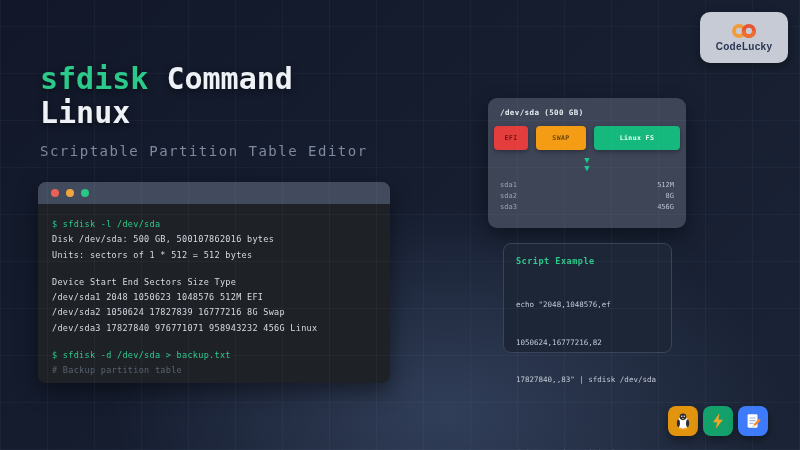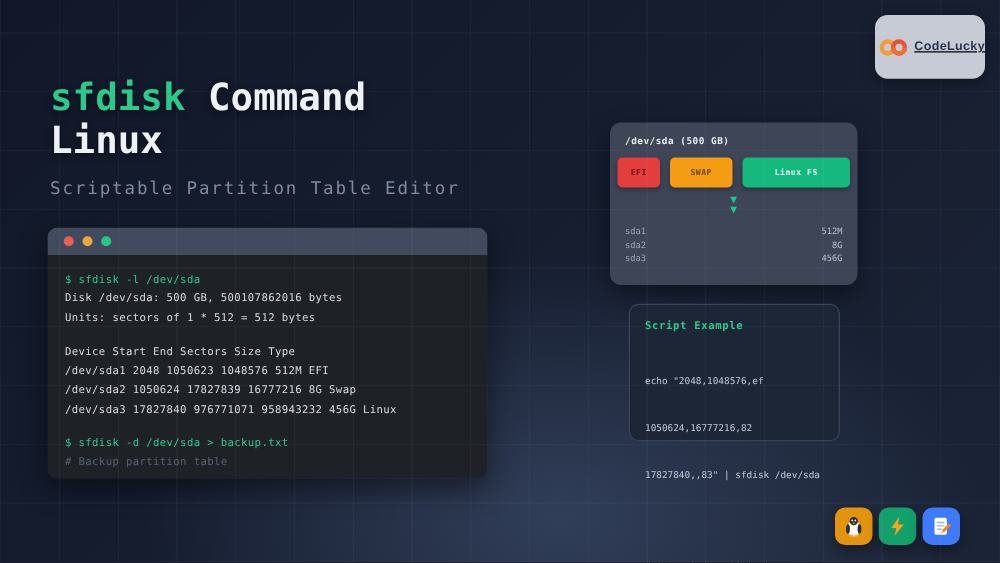--- a/index.html
+++ b/index.html
@@ -15,23 +15,22 @@
     content:""; position:absolute; inset:0; pointer-events:none;
     background-image:
       repeating-linear-gradient(0deg, rgba(170,190,225,.045) 0 1px, transparent 1px 47px),
       repeating-linear-gradient(90deg, rgba(170,190,225,.045) 0 1px, transparent 1px 47px);
   }
 
   
   .brand-card{
     position:absolute; left:700px; top:12px; width:88px; height:51px;
     background:#c7cbd6; border-radius:10px; box-shadow:0 3px 10px rgba(0,0,0,.35);
-    display:flex; flex-direction:row; align-items:center; justify-content:center; gap:2px;
+    display:flex; flex-direction:column; align-items:center; justify-content:center; gap:2px;
     z-index:3;
-    text-decoration:underline;
   }
   .brand-name{ font-family:"Liberation Sans", sans-serif; font-size:10px; font-weight:bold; color:#2a3550; letter-spacing:.3px; }
 
   
   .title{ position:absolute; left:40px; top:62px; font-size:30px; font-weight:bold; line-height:34px; color:#eef1f6; text-shadow:0 2px 6px rgba(0,0,0,.5); }
   .title .line{ display:block; }
   .hl{ color:#2bc98a; }
   .subtitle{ position:absolute; left:40px; top:143px; font-size:14px; letter-spacing:1.5px; color:#7e8aa0; }
 
   

